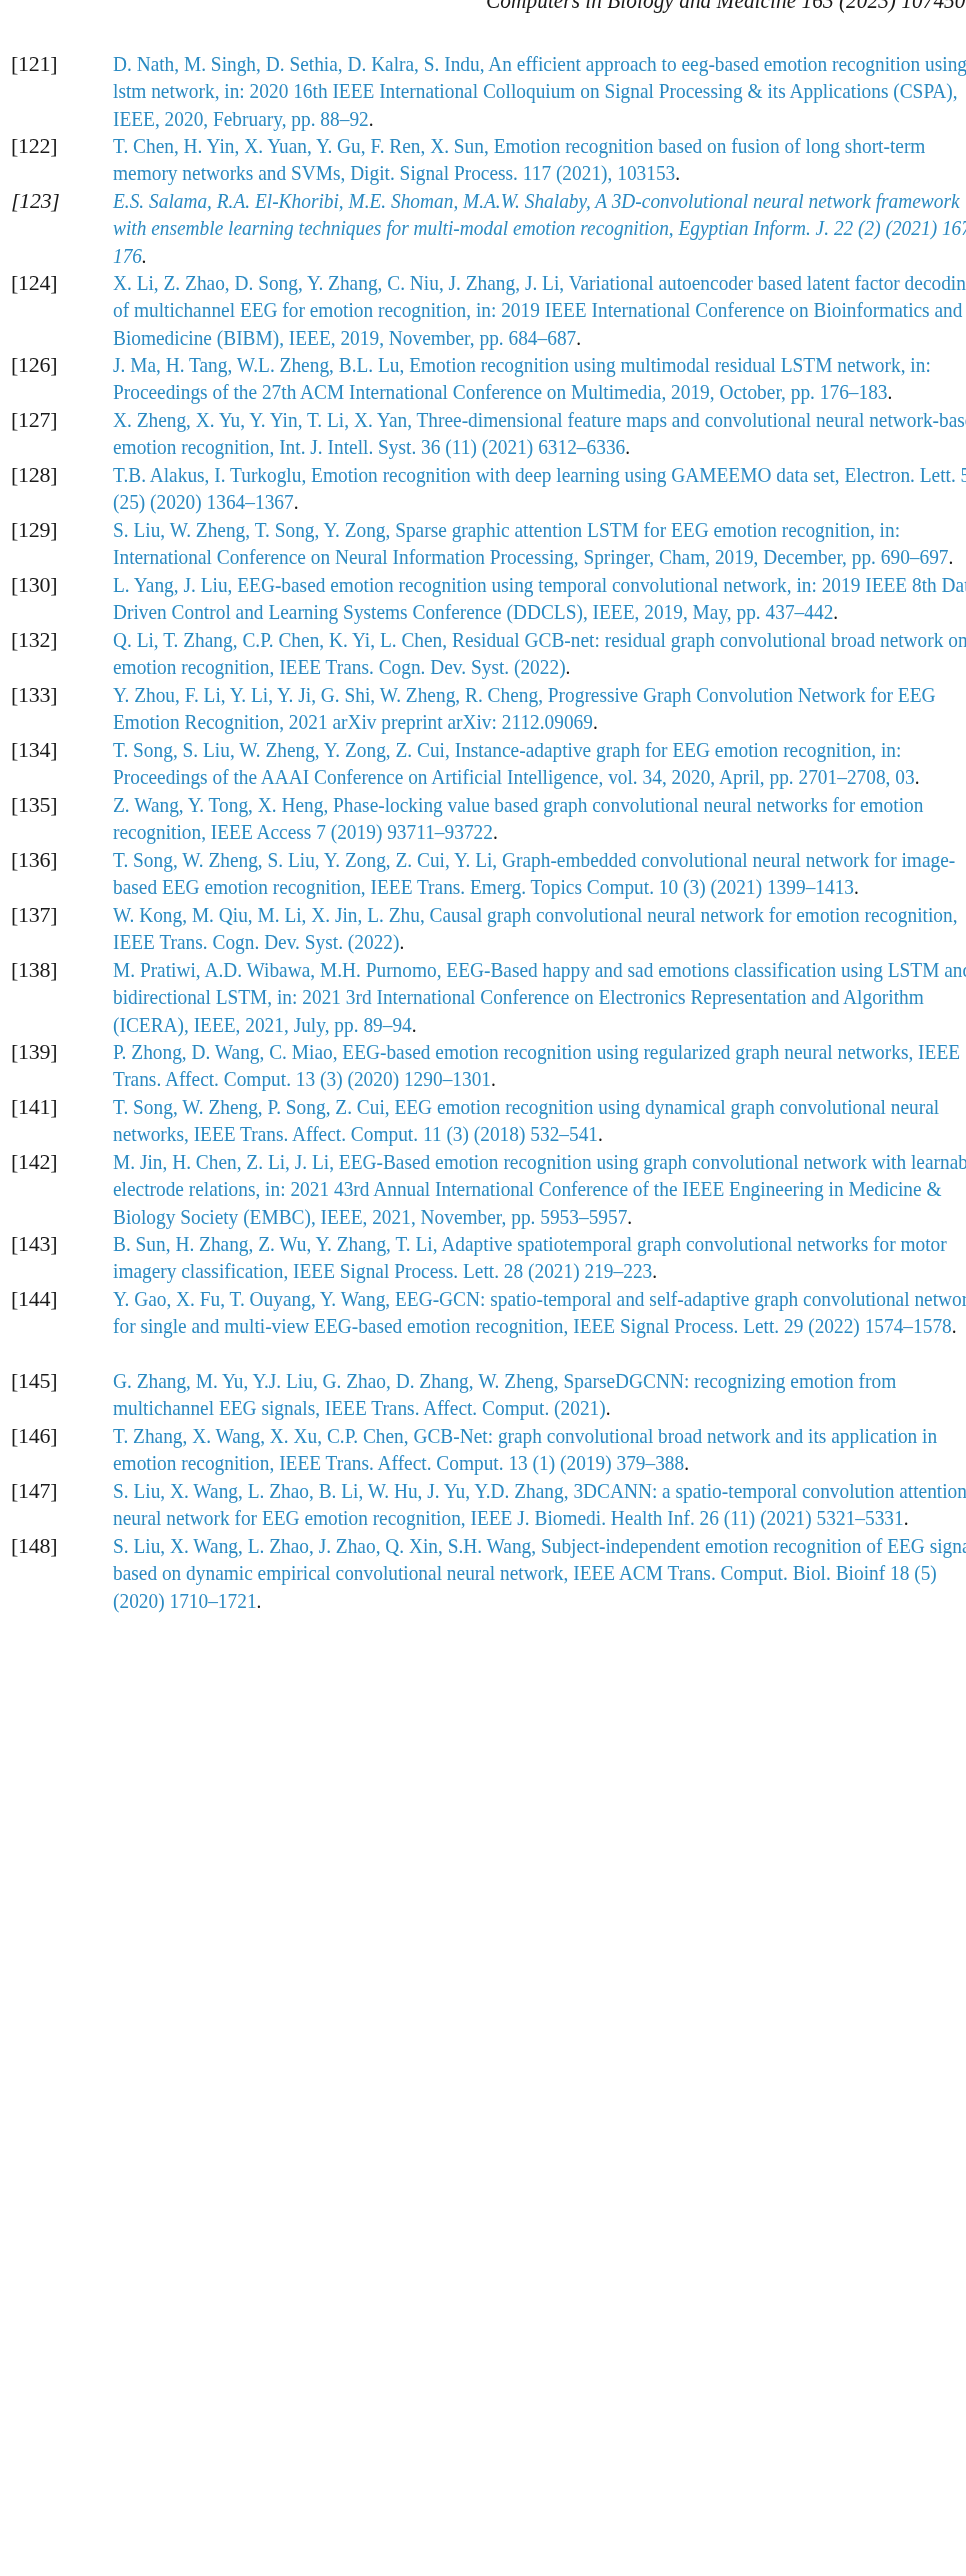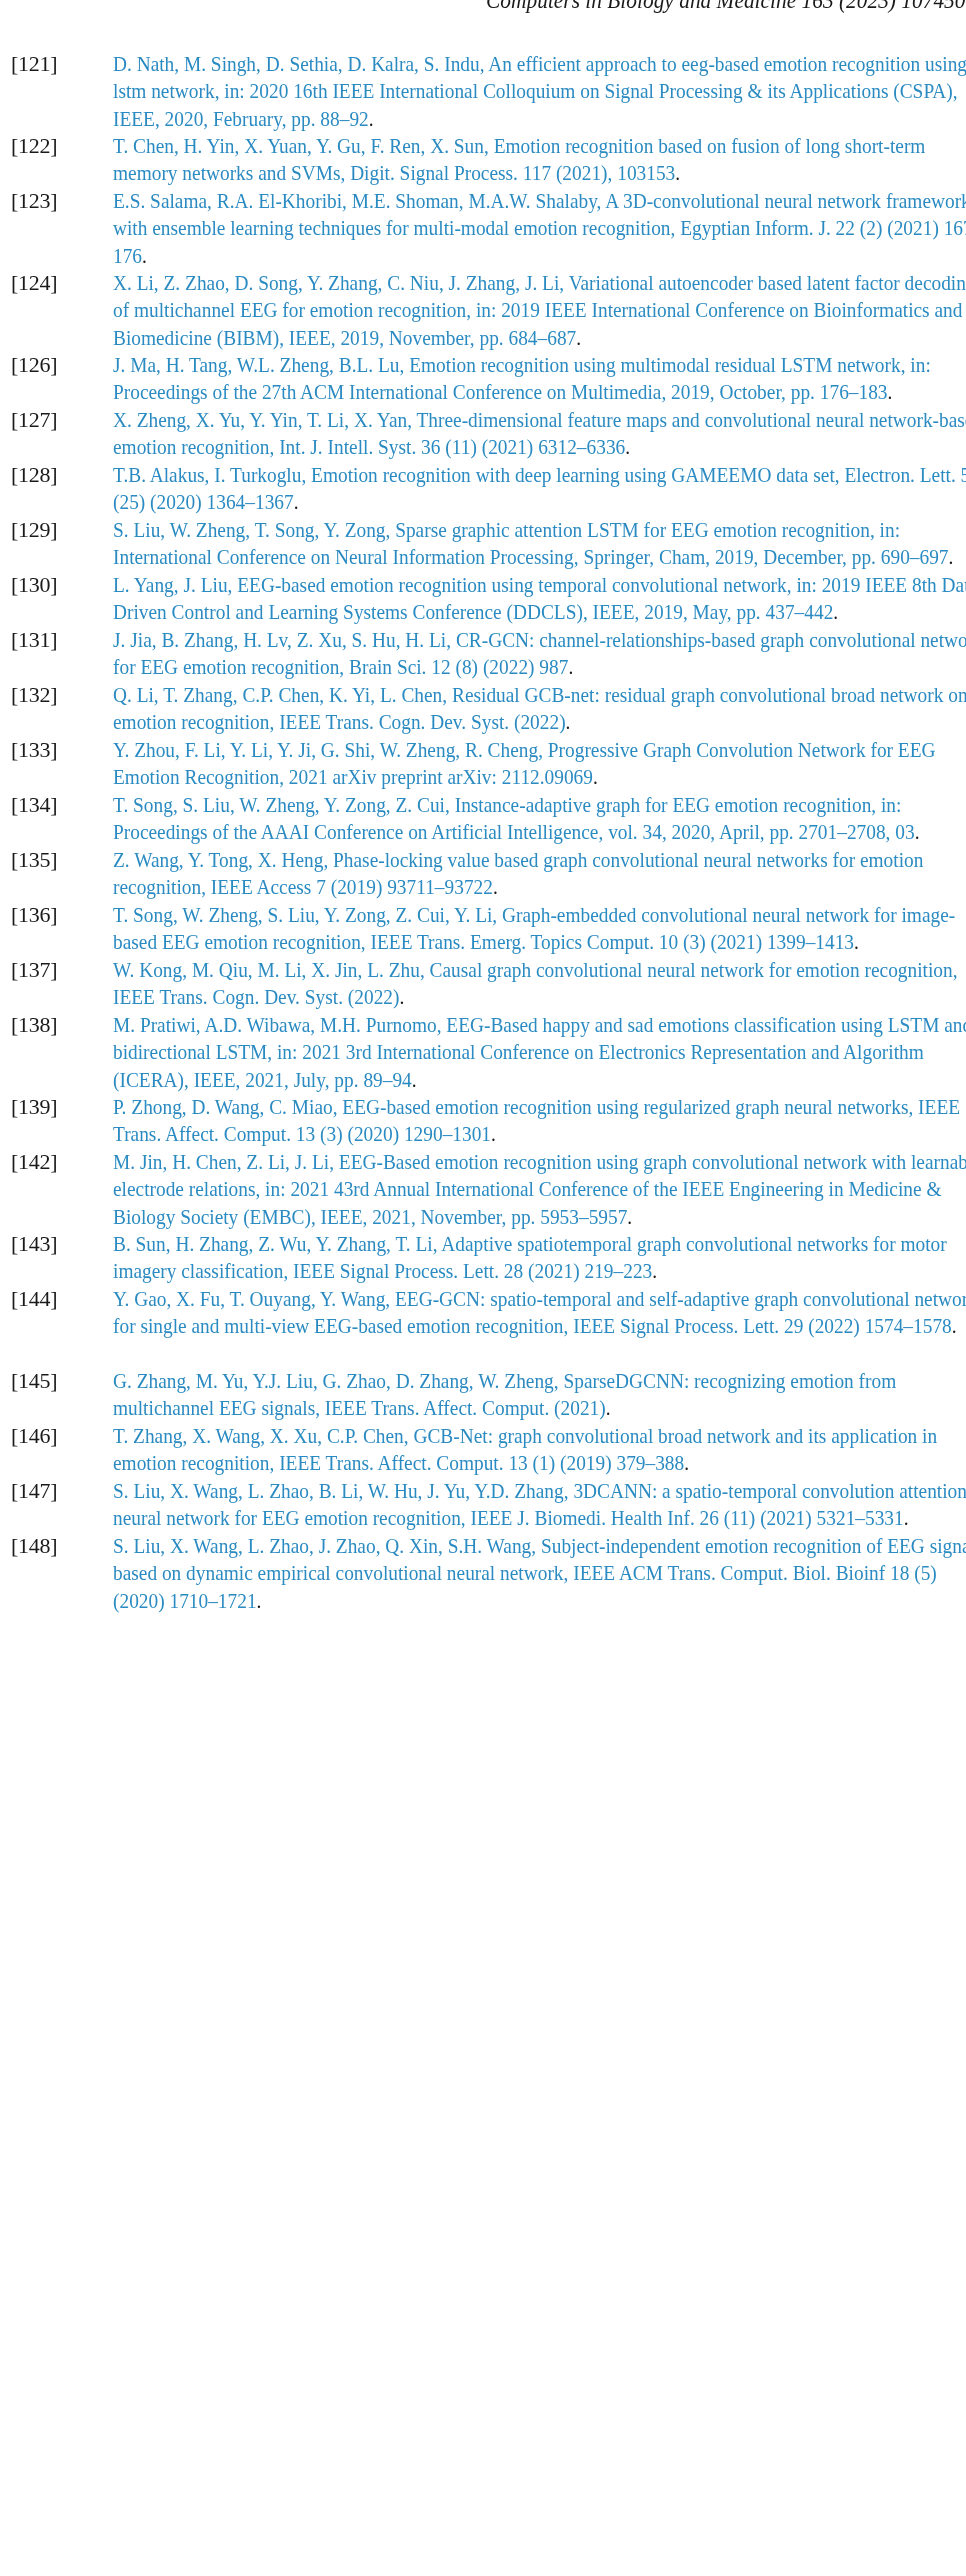--- a/index.html
+++ b/index.html
@@ -72,21 +72,21 @@
 
 <ol class="ref-list">
   <li class="ref-item" style="height: 82px;">
       <span class="ref-label">[121]</span>
       <span class="ref-text-wrap"><a class="ref-link">D. Nath, M. Singh, D. Sethia, D. Kalra, S. Indu, An efficient approach to eeg-based emotion recognition using lstm network, in: 2020 16th IEEE International Colloquium on Signal Processing &amp; its Applications (CSPA), IEEE, 2020, February, pp. 88–92</a><span class="ref-end">.</span></span>
     </li>
   <li class="ref-item" style="height: 55px;">
       <span class="ref-label">[122]</span>
       <span class="ref-text-wrap"><a class="ref-link">T. Chen, H. Yin, X. Yuan, Y. Gu, F. Ren, X. Sun, Emotion recognition based on fusion of long short-term memory networks and SVMs, Digit. Signal Process. 117 (2021), 103153</a><span class="ref-end">.</span></span>
     </li>
-  <li class="ref-item" style="height: 82px;">
+  <li class="ref-item" style="height: 82px; font-style: italic;">
       <span class="ref-label">[123]</span>
       <span class="ref-text-wrap"><a class="ref-link">E.S. Salama, R.A. El-Khoribi, M.E. Shoman, M.A.W. Shalaby, A 3D-convolutional neural network framework with ensemble learning techniques for multi-modal emotion recognition, Egyptian Inform. J. 22 (2) (2021) 167–176</a><span class="ref-end">.</span></span>
     </li>
   <li class="ref-item" style="height: 82px;">
       <span class="ref-label">[124]</span>
       <span class="ref-text-wrap"><a class="ref-link">X. Li, Z. Zhao, D. Song, Y. Zhang, C. Niu, J. Zhang, J. Li, Variational autoencoder based latent factor decoding of multichannel EEG for emotion recognition, in: 2019 IEEE International Conference on Bioinformatics and Biomedicine (BIBM), IEEE, 2019, November, pp. 684–687</a><span class="ref-end">.</span></span>
     </li>
   <li class="ref-item" style="height: 55px;">
       <span class="ref-label">[126]</span>
       <span class="ref-text-wrap"><a class="ref-link">J. Ma, H. Tang, W.L. Zheng, B.L. Lu, Emotion recognition using multimodal residual LSTM network, in: Proceedings of the 27th ACM International Conference on Multimedia, 2019, October, pp. 176–183</a><span class="ref-end">.</span></span>
@@ -99,24 +99,20 @@
       <span class="ref-label">[128]</span>
       <span class="ref-text-wrap"><a class="ref-link">T.B. Alakus, I. Turkoglu, Emotion recognition with deep learning using GAMEEMO data set, Electron. Lett. 56 (25) (2020) 1364–1367</a><span class="ref-end">.</span></span>
     </li>
   <li class="ref-item" style="height: 55px;">
       <span class="ref-label">[129]</span>
       <span class="ref-text-wrap"><a class="ref-link">S. Liu, W. Zheng, T. Song, Y. Zong, Sparse graphic attention LSTM for EEG emotion recognition, in: International Conference on Neural Information Processing, Springer, Cham, 2019, December, pp. 690–697</a><span class="ref-end">.</span></span>
     </li>
   <li class="ref-item" style="height: 55px;">
       <span class="ref-label">[130]</span>
       <span class="ref-text-wrap"><a class="ref-link">L. Yang, J. Liu, EEG-based emotion recognition using temporal convolutional network, in: 2019 IEEE 8th Data Driven Control and Learning Systems Conference (DDCLS), IEEE, 2019, May, pp. 437–442</a><span class="ref-end">.</span></span>
-    </li>
-  <li class="ref-item" style="height: 55px;">
-      <span class="ref-label">[131]</span>
-      <span class="ref-text-wrap"><a class="ref-link">J. Jia, B. Zhang, H. Lv, Z. Xu, S. Hu, H. Li, CR-GCN: channel-relationships-based graph convolutional network for EEG emotion recognition, Brain Sci. 12 (8) (2022) 987</a><span class="ref-end">.</span></span>
     </li>
   <li class="ref-item" style="height: 55px;">
       <span class="ref-label">[132]</span>
       <span class="ref-text-wrap"><a class="ref-link">Q. Li, T. Zhang, C.P. Chen, K. Yi, L. Chen, Residual GCB-net: residual graph convolutional broad network on emotion recognition, IEEE Trans. Cogn. Dev. Syst. (2022)</a><span class="ref-end">.</span></span>
     </li>
   <li class="ref-item" style="height: 55px;">
       <span class="ref-label">[133]</span>
       <span class="ref-text-wrap"><a class="ref-link">Y. Zhou, F. Li, Y. Li, Y. Ji, G. Shi, W. Zheng, R. Cheng, Progressive Graph Convolution Network for EEG Emotion Recognition, 2021 arXiv preprint arXiv: 2112.09069</a><span class="ref-end">.</span></span>
     </li>
   <li class="ref-item" style="height: 55px;">
@@ -136,20 +132,24 @@
       <span class="ref-text-wrap"><a class="ref-link">W. Kong, M. Qiu, M. Li, X. Jin, L. Zhu, Causal graph convolutional neural network for emotion recognition, IEEE Trans. Cogn. Dev. Syst. (2022)</a><span class="ref-end">.</span></span>
     </li>
   <li class="ref-item" style="height: 82px;">
       <span class="ref-label">[138]</span>
       <span class="ref-text-wrap"><a class="ref-link">M. Pratiwi, A.D. Wibawa, M.H. Purnomo, EEG-Based happy and sad emotions classification using LSTM and bidirectional LSTM, in: 2021 3rd International Conference on Electronics Representation and Algorithm (ICERA), IEEE, 2021, July, pp. 89–94</a><span class="ref-end">.</span></span>
     </li>
   <li class="ref-item" style="height: 55px;">
       <span class="ref-label">[139]</span>
       <span class="ref-text-wrap"><a class="ref-link">P. Zhong, D. Wang, C. Miao, EEG-based emotion recognition using regularized graph neural networks, IEEE Trans. Affect. Comput. 13 (3) (2020) 1290–1301</a><span class="ref-end">.</span></span>
     </li>
+  <li class="ref-item" style="height: 55px;">
+      <span class="ref-label">[141]</span>
+      <span class="ref-text-wrap"><a class="ref-link">T. Song, W. Zheng, P. Song, Z. Cui, EEG emotion recognition using dynamical graph convolutional neural networks, IEEE Trans. Affect. Comput. 11 (3) (2018) 532–541</a><span class="ref-end">.</span></span>
+    </li>
   <li class="ref-item" style="height: 82px;">
       <span class="ref-label">[142]</span>
       <span class="ref-text-wrap"><a class="ref-link">M. Jin, H. Chen, Z. Li, J. Li, EEG-Based emotion recognition using graph convolutional network with learnable electrode relations, in: 2021 43rd Annual International Conference of the IEEE Engineering in Medicine &amp; Biology Society (EMBC), IEEE, 2021, November, pp. 5953–5957</a><span class="ref-end">.</span></span>
     </li>
   <li class="ref-item" style="height: 55px;">
       <span class="ref-label">[143]</span>
       <span class="ref-text-wrap"><a class="ref-link">B. Sun, H. Zhang, Z. Wu, Y. Zhang, T. Li, Adaptive spatiotemporal graph convolutional networks for motor imagery classification, IEEE Signal Process. Lett. 28 (2021) 219–223</a><span class="ref-end">.</span></span>
     </li>
   <li class="ref-item" style="height: 82px;">
       <span class="ref-label">[144]</span>

